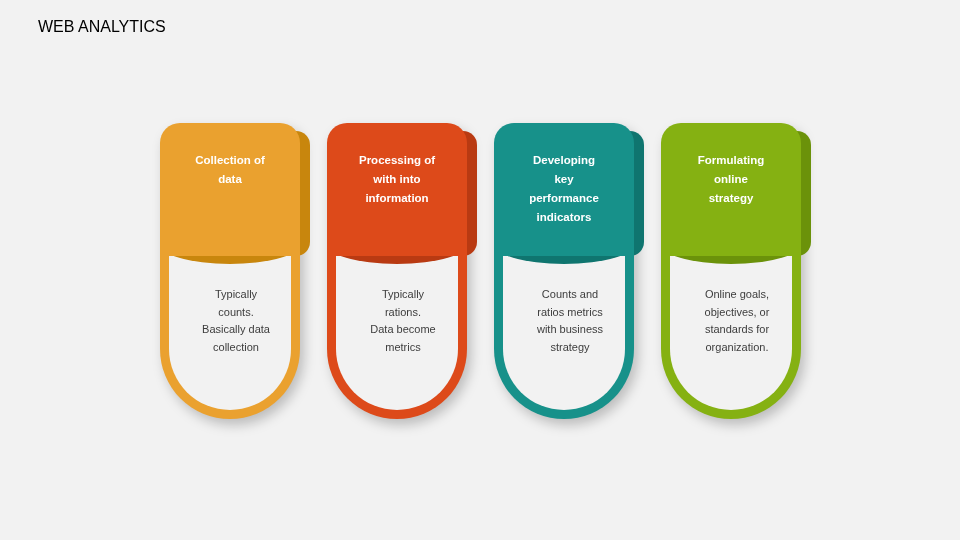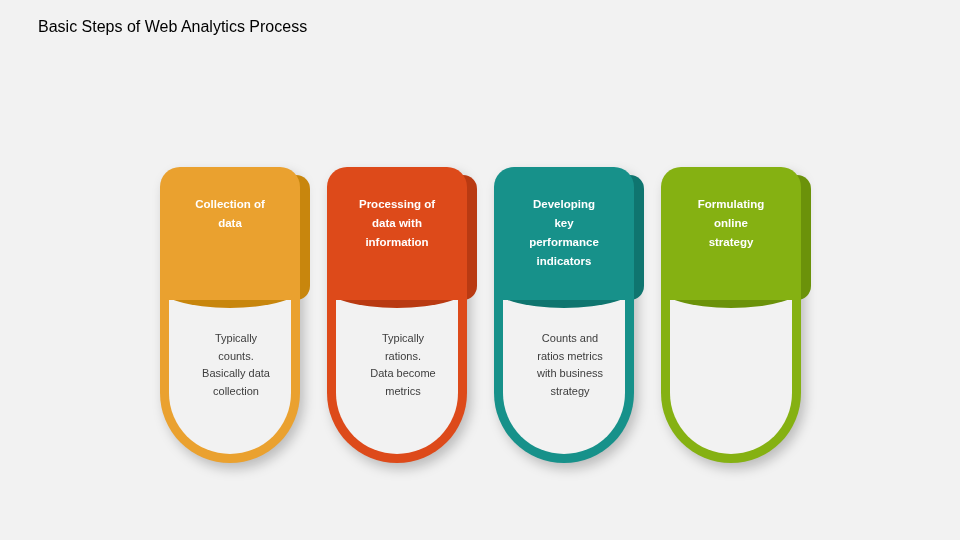--- a/index.html
+++ b/index.html
@@ -30,21 +30,20 @@
     top: 123px;
     width: 645px;
     height: 310px;
   }
 
   .step-card {
     position: absolute;
     top: 0;
     width: 140px;
     height: 296px;
-    margin-top: 44px;
   }
 
   .step-card.s0 { left: 0px; }
   .step-card.s1 { left: 167px; }
   .step-card.s2 { left: 334px; }
   .step-card.s3 { left: 501px; }
 
   
   .card-shadow {
     position: absolute;
@@ -122,21 +121,21 @@
     font-size: 11px;
     font-weight: normal;
     line-height: 1.6;
     white-space: pre-line;
   }
 </style>
 </head>
 <body>
 
 <div id="slide-header">
-  <div>Basic Steps of Web Analytics Process</div>
+  <div>WEB ANALYTICS</div>
 </div>
 
 <div id="diagram">
 
   <div class="step-card s0">
     <div class="card-shadow"></div>
     <div class="side-tab" style="background: rgb(200, 134, 13);"></div>
     <div class="card-body" style="background: rgb(234, 161, 47);">
       <div class="card-inner" style="background: rgb(242, 242, 242);">
         <div class="inner-shade" style="background: rgb(200, 134, 13);"></div>
@@ -151,21 +150,21 @@
   </div>
 
   <div class="step-card s1">
     <div class="card-shadow"></div>
     <div class="side-tab" style="background: rgb(185, 58, 18);"></div>
     <div class="card-body" style="background: rgb(221, 74, 26);">
       <div class="card-inner" style="background: rgb(242, 242, 242);">
         <div class="inner-shade" style="background: rgb(185, 58, 18);"></div>
       </div>
       <div class="card-heading">Processing of
-data with
+with into
 information</div>
       <div class="card-desc">Typically
 rations.
 Data become
 metrics</div>
     </div>
   </div>
 
   <div class="step-card s2">
     <div class="card-shadow"></div>
@@ -188,16 +187,20 @@
   <div class="step-card s3">
     <div class="card-shadow"></div>
     <div class="side-tab" style="background: rgb(107, 146, 10);"></div>
     <div class="card-body" style="background: rgb(133, 177, 18);">
       <div class="card-inner" style="background: rgb(242, 242, 242);">
         <div class="inner-shade" style="background: rgb(107, 146, 10);"></div>
       </div>
       <div class="card-heading">Formulating
 online
 strategy</div>
+      <div class="card-desc">Online goals,
+objectives, or
+standards for
+organization.</div>
     </div>
   </div>
 
 </div>
 
 </body></html>

